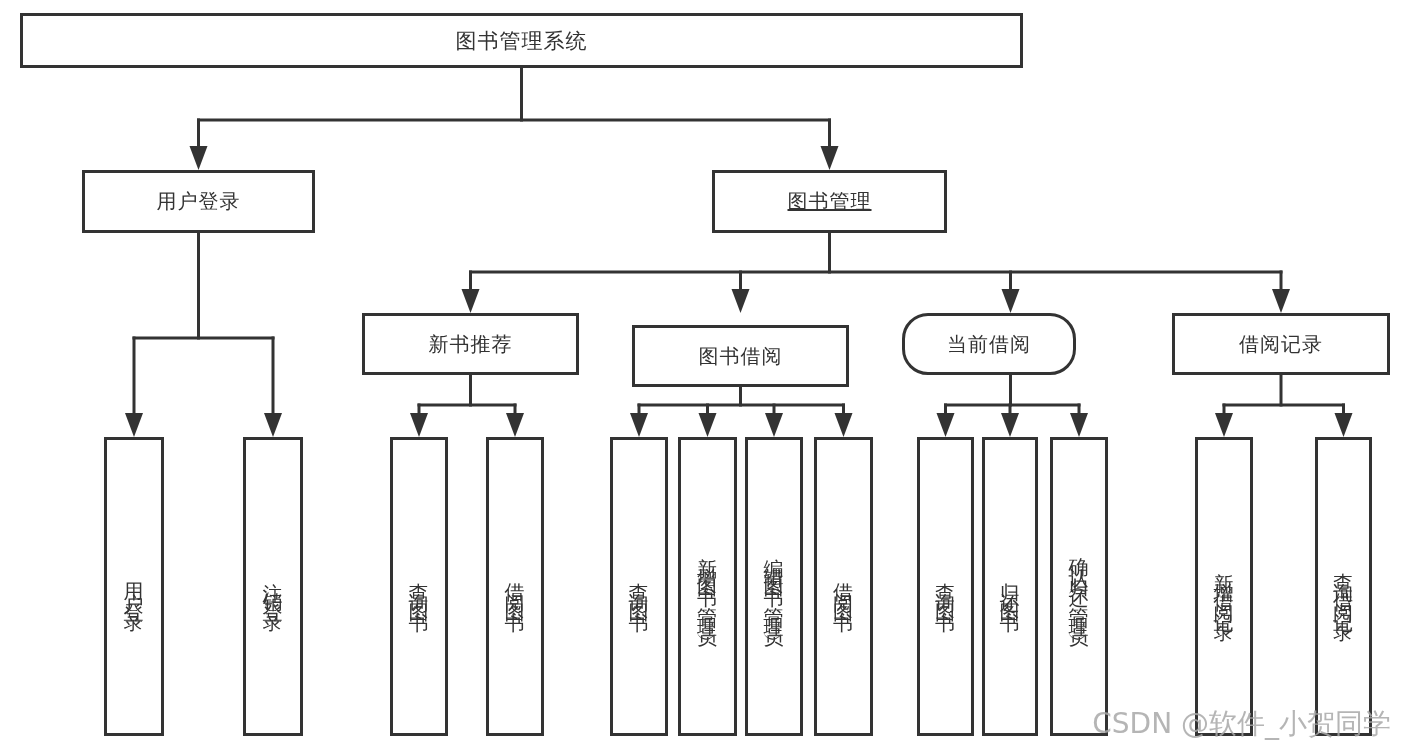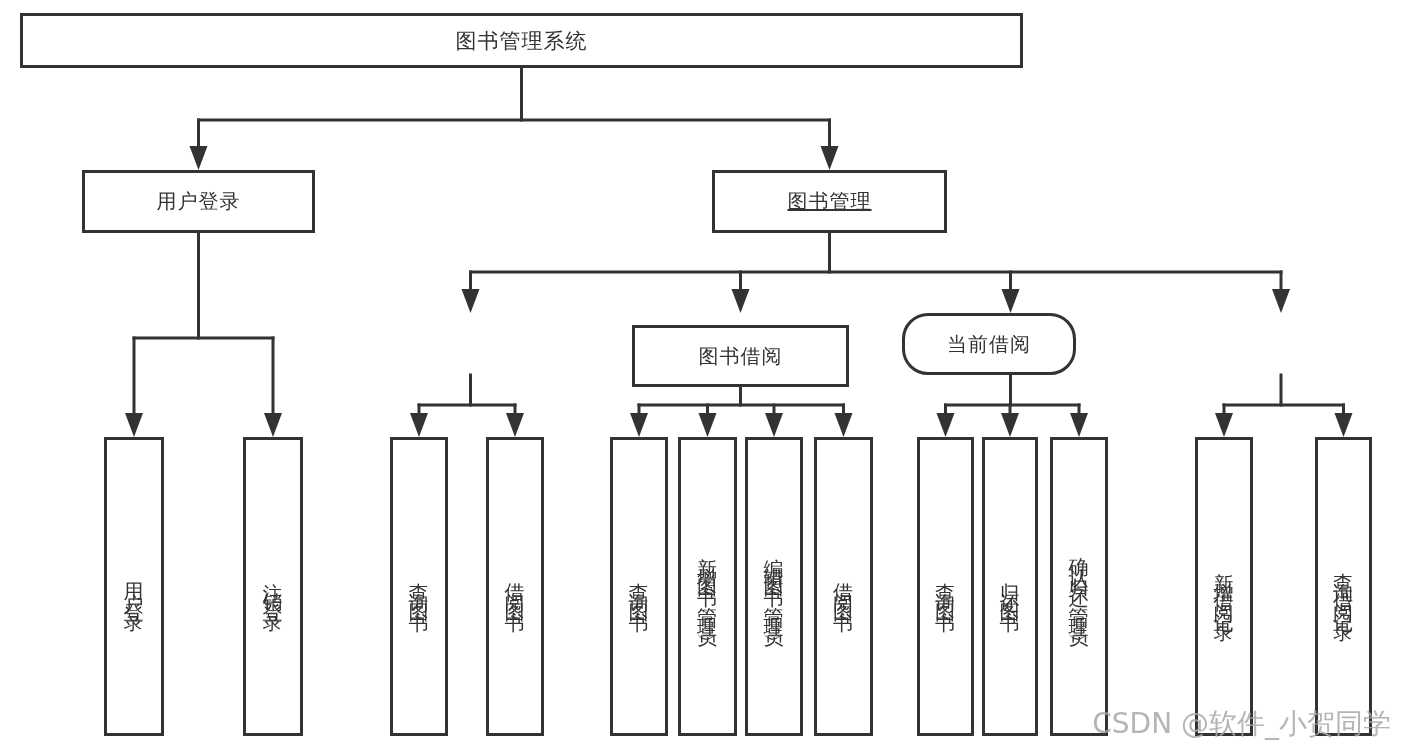--- a/index.html
+++ b/index.html
@@ -128,25 +128,31 @@
     <span class="h-label">图书管理系统</span>
   </div>
 
   <div class="node" style="left:82px; top:170px; width:233px; height:63px;">
     <span class="h-label">用户登录</span>
   </div>
   <div class="node" style="left:712px; top:170px; width:235px; height:63px;text-decoration:underline;">
     <span class="h-label">图书管理</span>
   </div>
 
+  <div class="node" style="left:362px; top:313px; width:217px; height:62px;">
+    <span class="h-label">新书推荐</span>
+  </div>
   <div class="node" style="left:632px; top:313px; width:217px; height:62px;margin-top:12px;">
     <span class="h-label">图书借阅</span>
   </div>
   <div class="node" style="left:902px; top:313px; width:174px; height:62px;border-radius:26px;">
     <span class="h-label">当前借阅</span>
+  </div>
+  <div class="node" style="left:1172px; top:313px; width:218px; height:62px;">
+    <span class="h-label">借阅记录</span>
   </div>
 
   <div class="node leaf" style="left:104px; top:437px; width:60px; height:299px;">
     <span class="v-label">用户登录</span>
   </div>
   <div class="node leaf" style="left:243px; top:437px; width:60px; height:299px;">
     <span class="v-label">注销登录</span>
   </div>
 
   <div class="node leaf" style="left:390px; top:437px; width:58px; height:299px;">

